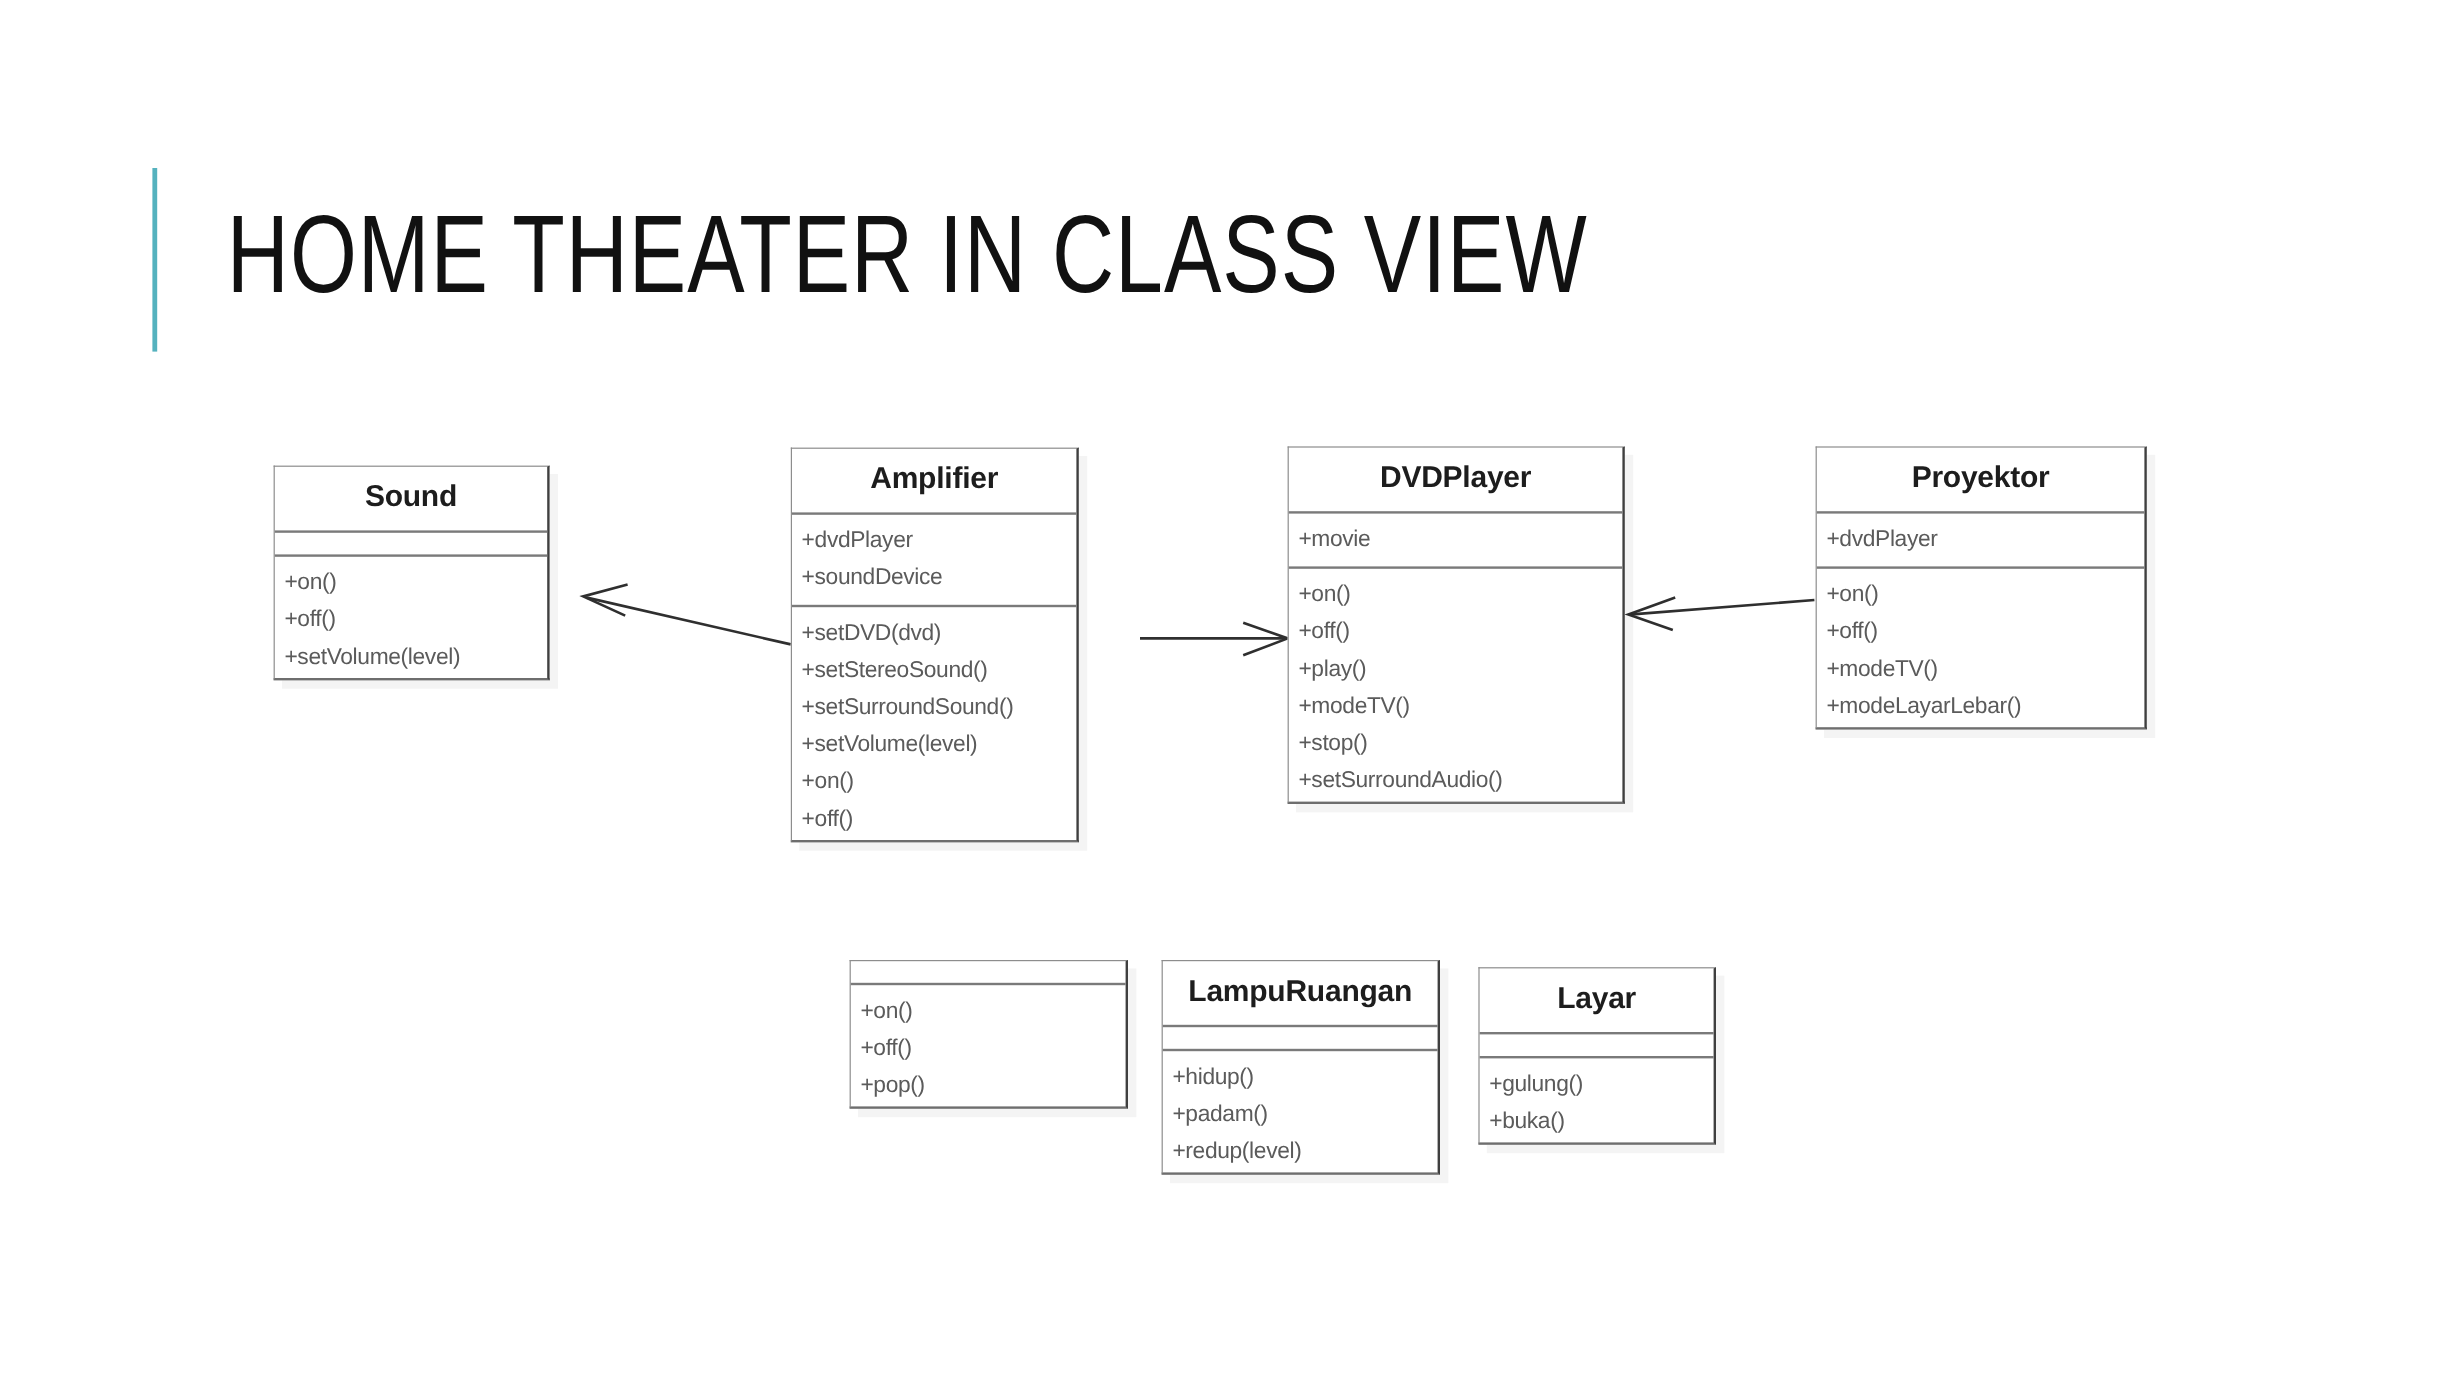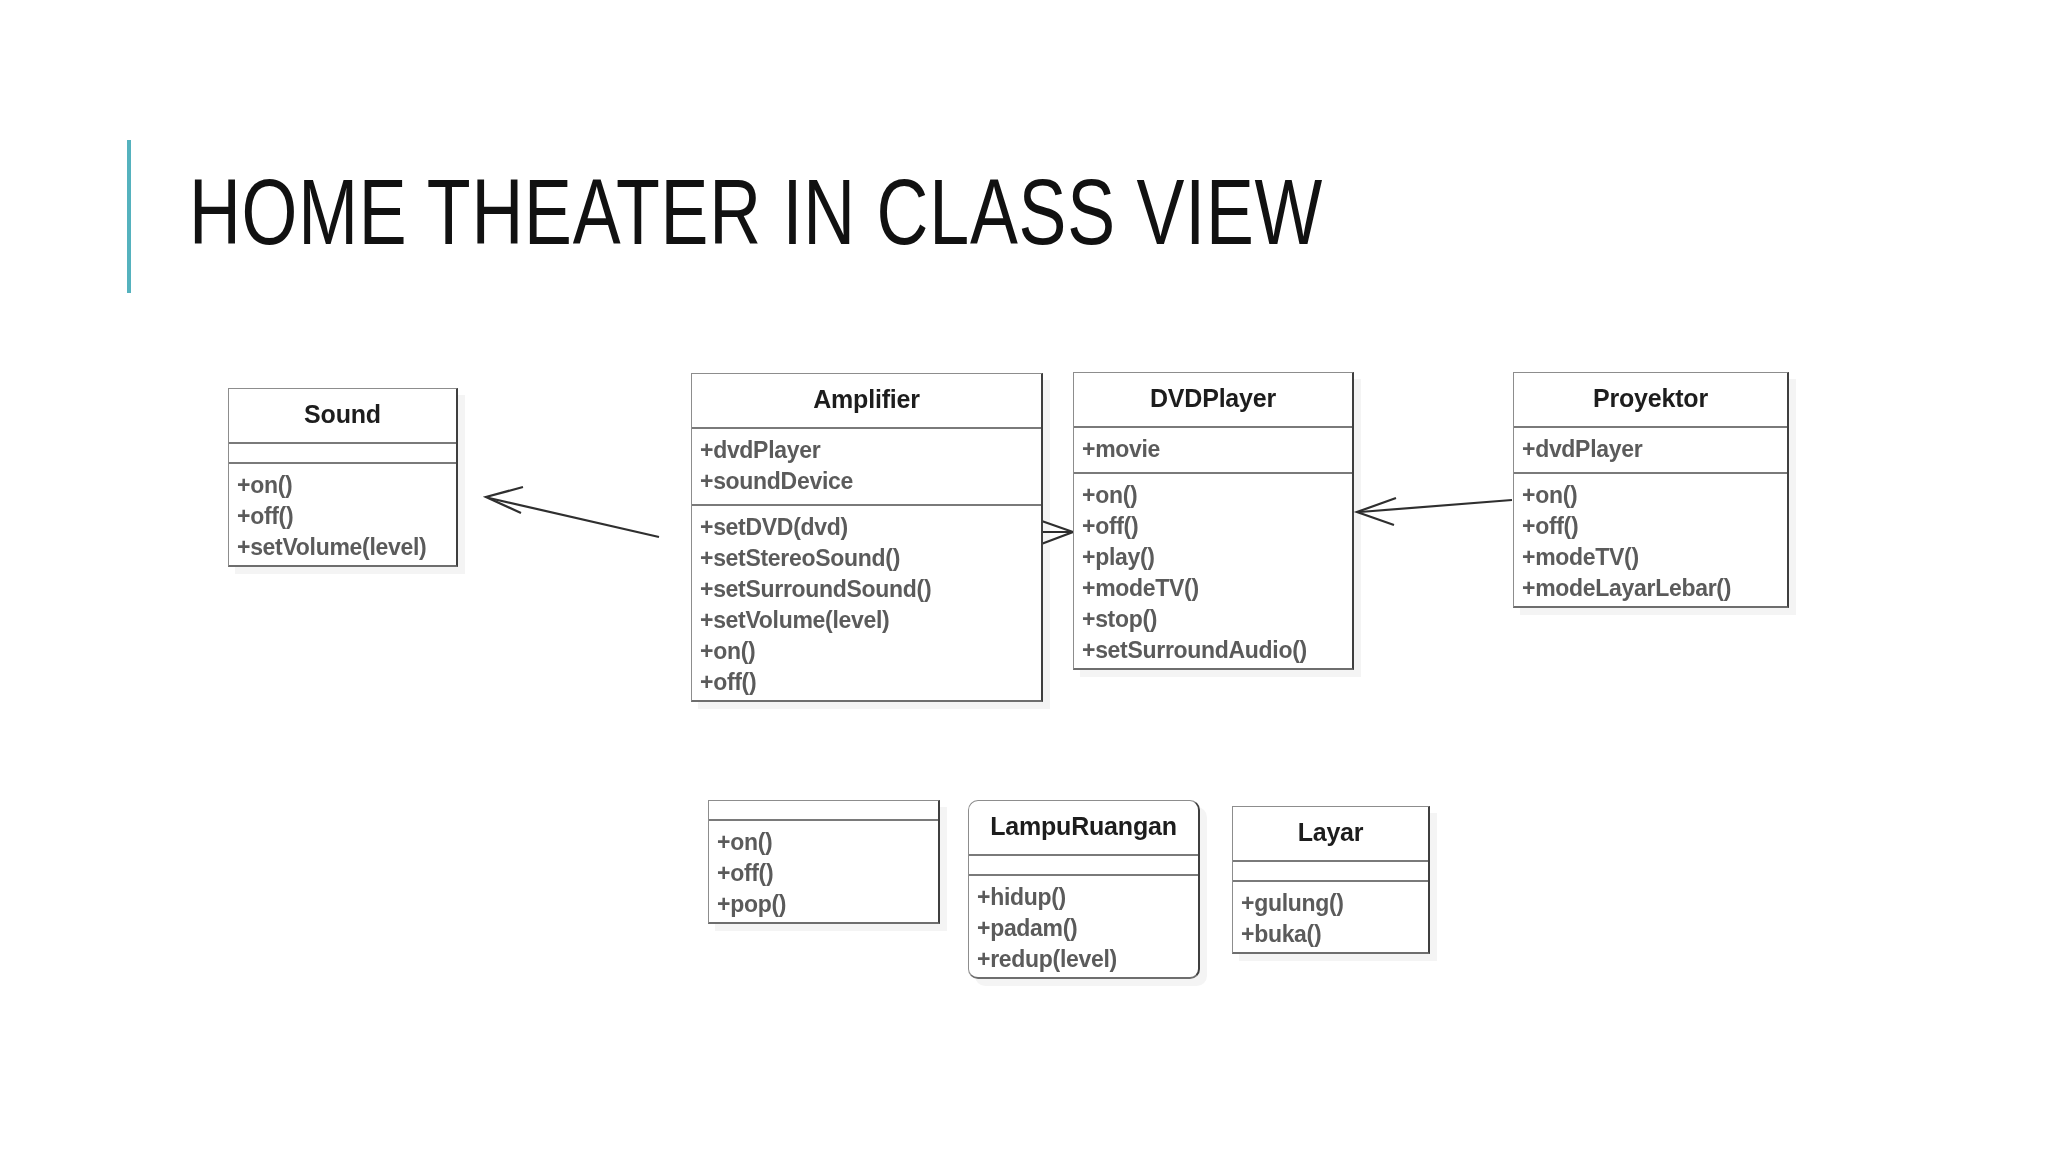--- a/index.html
+++ b/index.html
@@ -70,27 +70,26 @@
   }
   .uml-compartment:last-child {
     border-bottom: none;
     padding-bottom: 2px;
   }
   .uml-compartment.is-empty {
     padding: 0;
     height: 18px;
   }
   .uml-member {
-    font-size: 23px;
+    font-size: 19px;
     line-height: 31px;
     color: #5b5b5b;
     padding-left: 8px;
     white-space: nowrap;
     letter-spacing: -0.3px;
-    font-weight: bold;
   }
 
   
   #connector-layer {
     position: absolute;
     left: 0;
     top: 0;
     width: 2048px;
     height: 1152px;
     pointer-events: none;
@@ -133,21 +132,21 @@
 <div class="uml-class" style="left:228px; top:388px; width:230px;">
   <div class="uml-name">Sound</div>
   <div class="uml-compartment is-empty"></div>
   <div class="uml-compartment">
     <div class="uml-member">+on()</div>
     <div class="uml-member">+off()</div>
     <div class="uml-member">+setVolume(level)</div>
   </div>
 </div>
 
-<div class="uml-class" style="left:659px; top:373px; width:352px;margin-left:32px;">
+<div class="uml-class" style="left:659px; top:373px; width:240px;">
   <div class="uml-name">Amplifier</div>
   <div class="uml-compartment">
     <div class="uml-member">+dvdPlayer</div>
     <div class="uml-member">+soundDevice</div>
   </div>
   <div class="uml-compartment">
     <div class="uml-member">+setDVD(dvd)</div>
     <div class="uml-member">+setStereoSound()</div>
     <div class="uml-member">+setSurroundSound()</div>
     <div class="uml-member">+setVolume(level)</div>
@@ -186,21 +185,21 @@
 
 <div class="uml-class" style="left:708px; top:800px; width:232px;">
   <div class="uml-compartment is-empty"></div>
   <div class="uml-compartment">
     <div class="uml-member">+on()</div>
     <div class="uml-member">+off()</div>
     <div class="uml-member">+pop()</div>
   </div>
 </div>
 
-<div class="uml-class" style="left:968px; top:800px; width:232px;border-radius:10px;">
+<div class="uml-class" style="left:968px; top:800px; width:232px;">
   <div class="uml-name">LampuRuangan</div>
   <div class="uml-compartment is-empty"></div>
   <div class="uml-compartment">
     <div class="uml-member">+hidup()</div>
     <div class="uml-member">+padam()</div>
     <div class="uml-member">+redup(level)</div>
   </div>
 </div>
 
 <div class="uml-class" style="left:1232px; top:806px; width:198px;">

